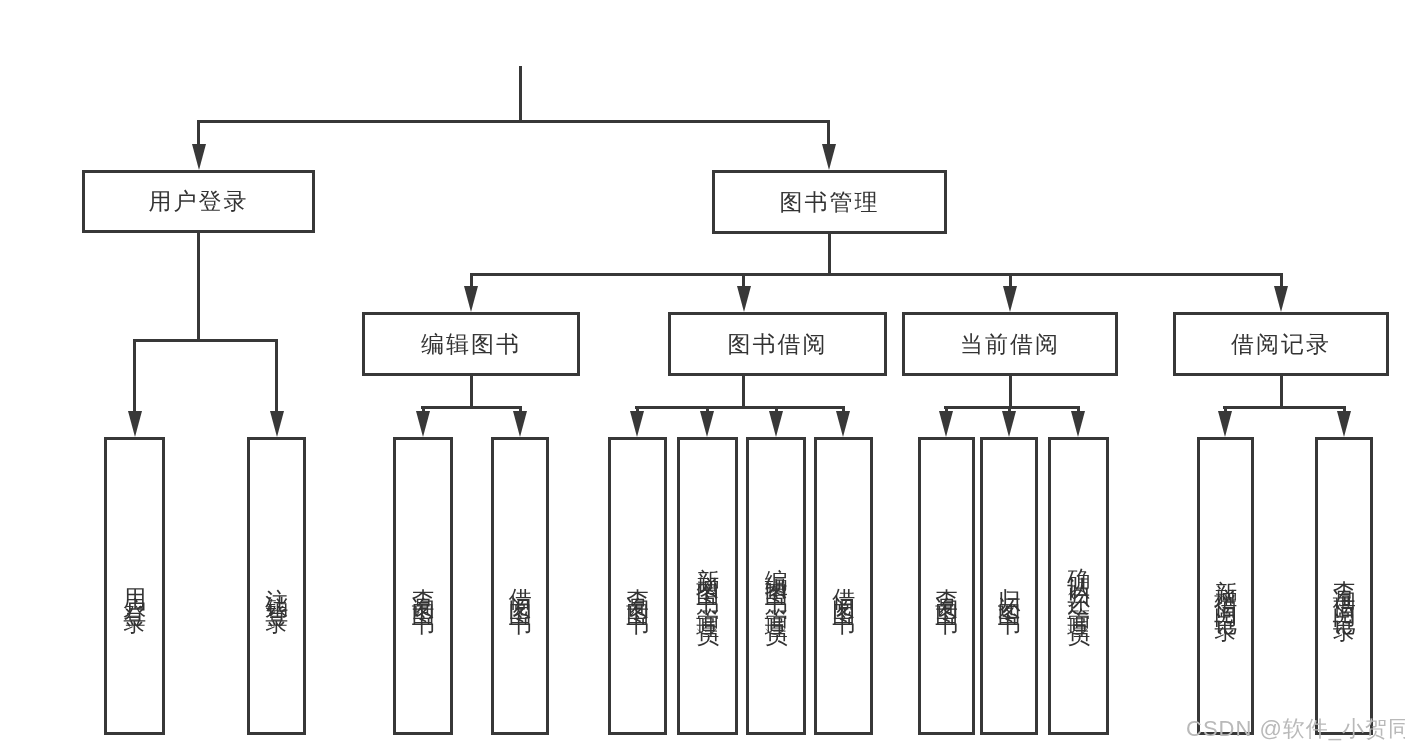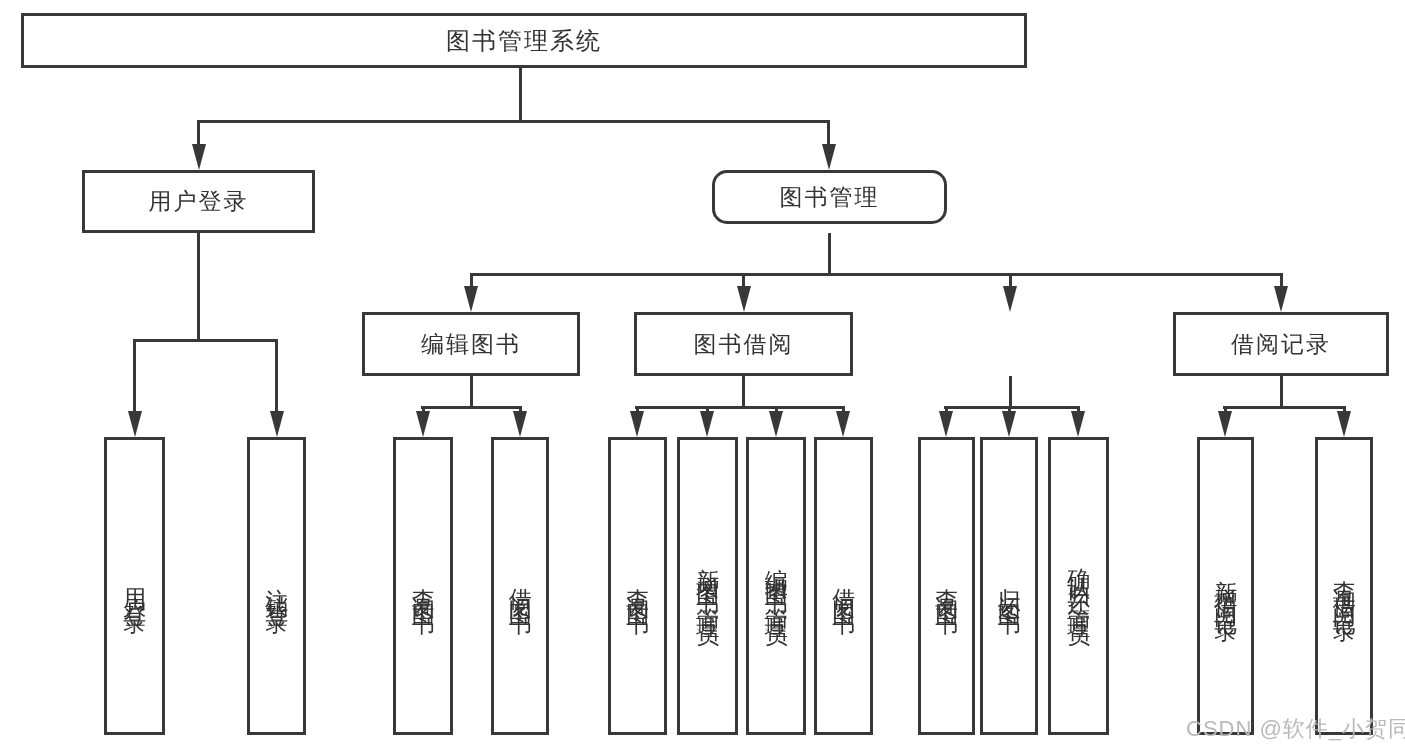--- a/index.html
+++ b/index.html
@@ -32,35 +32,32 @@
   .watermark{
     position:absolute;left:1186px;top:714px;
     font-size:22px;color:#b9b9b9;letter-spacing:1px;white-space:nowrap;
   }
 </style>
 </head>
 <body>
 
 <div class="stage">
 
-  <div class="box hbox top" style="left:21px;top:13px;width:1006px;height:55px;">
-    <span>图书管理系统</span>
-  </div>
 
   <div class="vline" style="left:519px;top:66px;height:57px;"></div>
   <div class="hline" style="left:197px;top:120px;width:633px;"></div>
   <div class="vline" style="left:197px;top:120px;height:28px;"></div>
   <div class="vline" style="left:827px;top:120px;height:28px;"></div>
   <div class="arrow" style="left:192px;top:144px;"></div>
   <div class="arrow" style="left:822px;top:144px;"></div>
 
   <div class="box hbox" style="left:82px;top:170px;width:233px;height:63px;">
     <span>用户登录</span>
   </div>
-  <div class="box hbox" style="left:712px;top:170px;width:235px;height:54px;border-radius:15px;">
+  <div class="box hbox" style="left:712px;top:170px;width:235px;height:64px;">
     <span>图书管理</span>
   </div>
 
   <div class="vline" style="left:197px;top:233px;height:109px;"></div>
   <div class="hline" style="left:133px;top:339px;width:145px;"></div>
   <div class="vline" style="left:133px;top:339px;height:74px;"></div>
   <div class="vline" style="left:275px;top:339px;height:74px;"></div>
   <div class="arrow" style="left:128px;top:411px;"></div>
   <div class="arrow" style="left:270px;top:411px;"></div>
 
@@ -71,22 +68,25 @@
   <div class="vline" style="left:1009px;top:273px;height:15px;"></div>
   <div class="vline" style="left:1280px;top:273px;height:15px;"></div>
   <div class="arrow" style="left:464px;top:286px;"></div>
   <div class="arrow" style="left:737px;top:286px;"></div>
   <div class="arrow" style="left:1003px;top:286px;"></div>
   <div class="arrow" style="left:1274px;top:286px;"></div>
 
   <div class="box hbox" style="left:362px;top:312px;width:218px;height:64px;">
     <span>编辑图书</span>
   </div>
-  <div class="box hbox" style="left:634px;top:312px;width:219px;height:64px;">
+  <div class="box hbox" style="left:668px;top:312px;width:219px;height:64px;">
     <span>图书借阅</span>
+  </div>
+  <div class="box hbox" style="left:902px;top:312px;width:216px;height:64px;">
+    <span>当前借阅</span>
   </div>
   <div class="box hbox" style="left:1173px;top:312px;width:216px;height:64px;">
     <span>借阅记录</span>
   </div>
 
   <div class="vline" style="left:470px;top:376px;height:33px;"></div>
   <div class="hline" style="left:421px;top:406px;width:100px;"></div>
   <div class="vline" style="left:422px;top:406px;height:7px;"></div>
   <div class="vline" style="left:519px;top:406px;height:7px;"></div>
   <div class="arrow" style="left:416px;top:411px;"></div>

